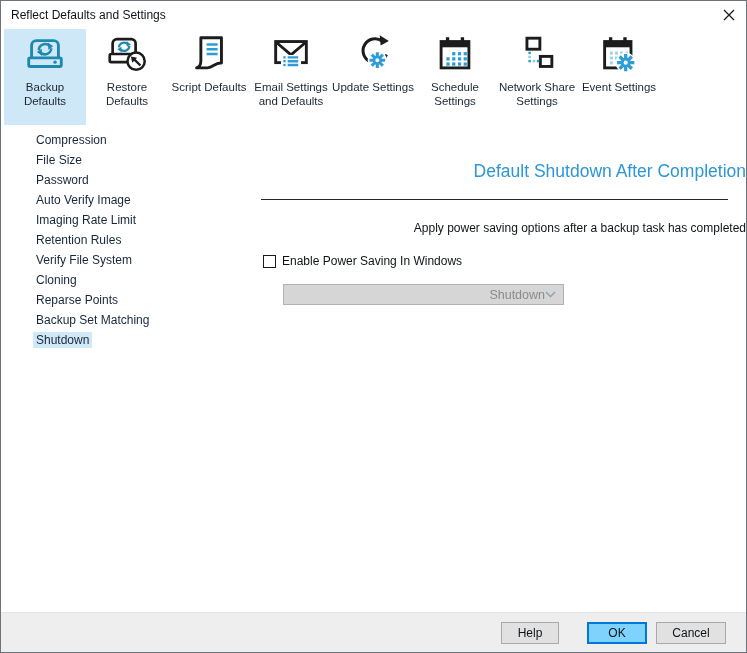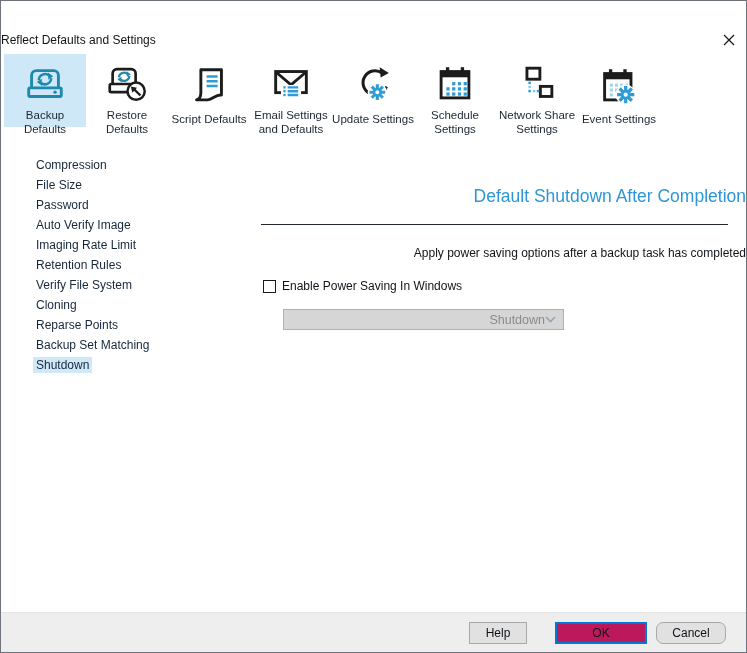--- a/index.html
+++ b/index.html
@@ -4,26 +4,26 @@
 <style>
   * { box-sizing: border-box; margin: 0; padding: 0; }
   html,body { background:#fff; }
   body { font-family: "Liberation Sans", sans-serif; }
   .window {
     position: relative; width: 747px; height: 653px;
     background: #fff; border: 1px solid #6e737b;
     display: flex; flex-direction: column; overflow: hidden;
   }
   
-  .titlebar { height: 28px; flex: 0 0 28px; display: flex; align-items: center; background:#fff;margin-top:25px; }
+  .titlebar { height: 28px; flex: 0 0 28px; display: flex; align-items: center; padding-left: 10px; background:#fff; }
   .titlebar .title { font-size: 12px; color: #101418; }
   .titlebar .close { margin-left: auto; width: 34px; height: 28px; display:flex; align-items:center; justify-content:center; cursor: default; }
   
   .toolbar { flex: 0 0 96px; display: flex; padding-left: 3px; background: #fff; }
-  .tool { width: 82px; height: 73px; display: flex; flex-direction: column; align-items: center; padding-top: 7px; }
+  .tool { width: 82px; height: 96px; display: flex; flex-direction: column; align-items: center; }
   .tool.selected { background: #cfe8f7; }
   .tool .ticon { height: 50px; display:flex; align-items:center; justify-content:center; }
   .tool .tlabel { font-size: 11.5px; line-height: 13.5px; text-align: center; color: #1c2633; margin-top: 2px; }
   
   .main { flex: 1 1 auto; display: flex; background:#fff;text-align:right; }
   .sidebar { flex: 0 0 250px; padding-top: 5px; }
   .side-item { height: 20px; display: flex; align-items: center; padding-left: 32px; font-size: 12px; color: #17273a; }
   .side-item span { padding: 1px 3px; }
   .side-item.selected span { background: #cfe9f8; }
   .content { flex: 1 1 auto; }
@@ -38,22 +38,22 @@
     display: flex; align-items: center; padding: 0 7px; 
   }
   .dropdown .dd-text { font-size: 12.5px; color: #8b8b8b; flex: 1 1 auto; }
   .dropdown .dd-chev { display: flex; align-items: center; }
   
   .footer { flex: 0 0 40px; background: #eeeeef; border-top: 1px solid #e3e3e5;
     display: flex; align-items: center; justify-content: flex-end; padding-right: 20px; }
   .btn { height: 22px; font-family: "Liberation Sans", sans-serif; font-size: 12px; color: #101418;
     background: #e1e1e1; border: 1px solid #a9a9a9; }
   .btn-help { width: 58px; margin-right: 28px; }
-  .btn-ok { width: 92px; margin-right: 9px; background: #be185d; border: 2px solid #0078d7; }
-  .btn-cancel { width: 70px; border-radius: 7px; }
+  .btn-ok { width: 60px; margin-right: 9px; background: #7dd3fc; border: 2px solid #0078d7; }
+  .btn-cancel { width: 70px; }
   svg { display: block; }
 </style>
 </head>
 <body>
 
 <div class="window">
 
   <div class="titlebar">
     <span class="title">Reflect Defaults and Settings</span>
     <span class="close">

